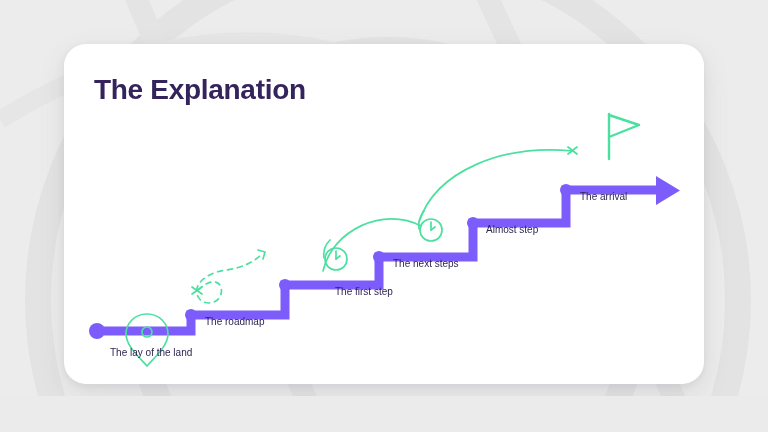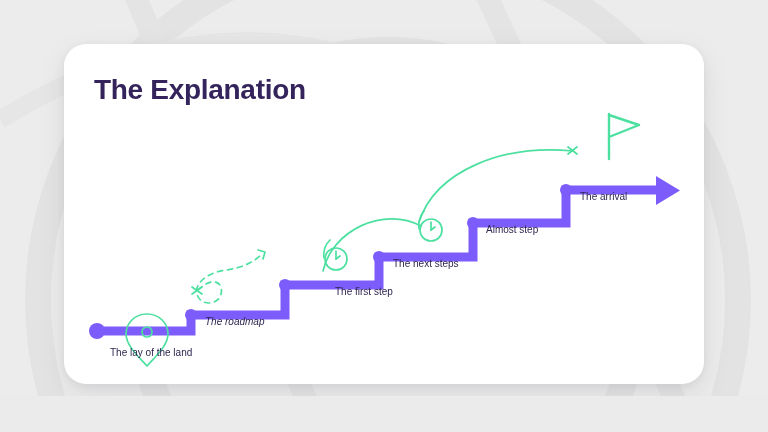--- a/index.html
+++ b/index.html
@@ -144,21 +144,21 @@
           <path d="M 504 103 L 513 110 M 513 103 L 504 110"></path>
 
           <g stroke-width="2.4">
             <path d="M 545 70 L 545 115"></path>
             <path d="M 545 71 L 575 81 L 545 93"></path>
           </g>
         </g>
       </svg>
 
       <span class="step-label" style="left:26px; top:303px;margin-left:20px;">The lay of the land</span>
-      <span class="step-label" style="left:141px; top:272px;font-style:italic;">The roadmap</span>
+      <span class="step-label" style="left:141px; top:272px;">The roadmap</span>
       <span class="step-label" style="left:235px; top:242px;margin-left:36px;">The first step</span>
       <span class="step-label" style="left:329px; top:214px;text-align:right;">The next steps</span>
       <span class="step-label" style="left:422px; top:180px;">Almost step</span>
       <span class="step-label" style="left:516px; top:147px;">The arrival</span>
 
     </div>
   </div>
 </div>
 
 </body></html>

